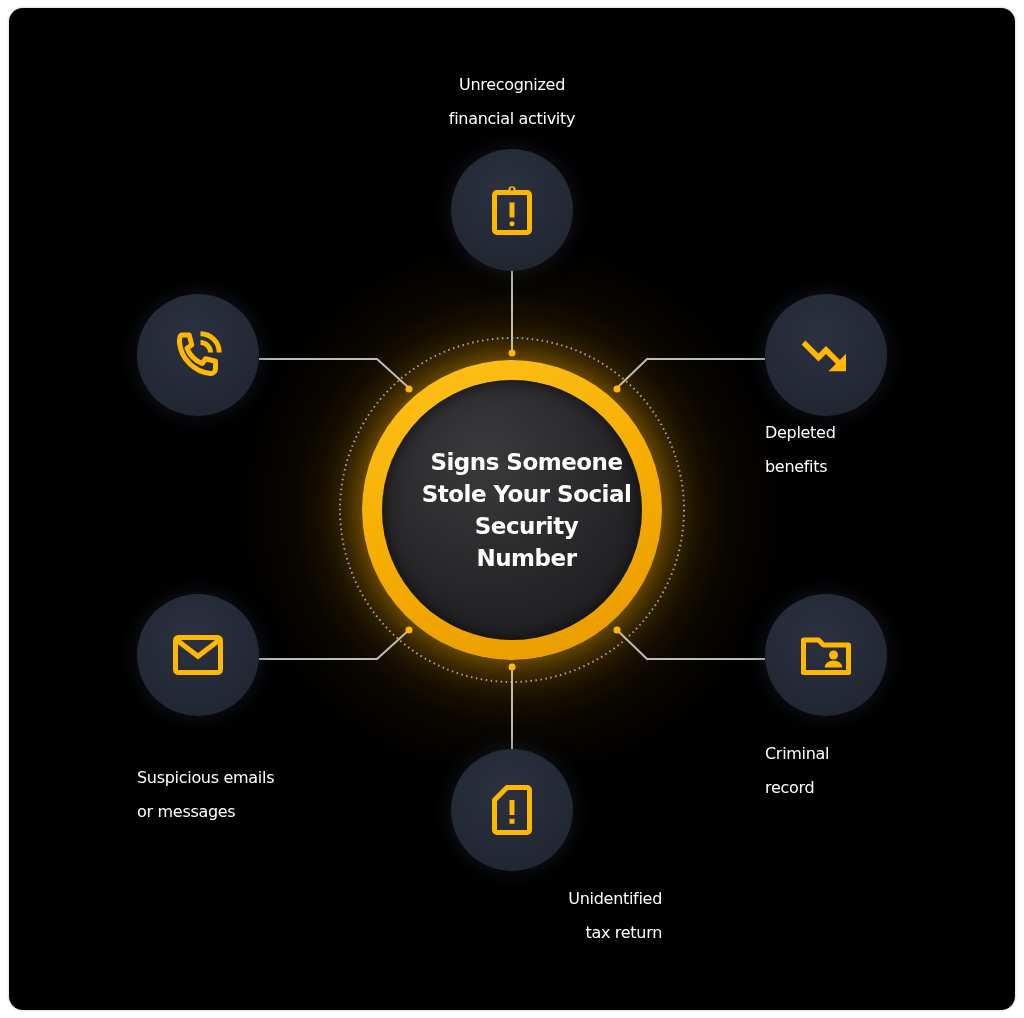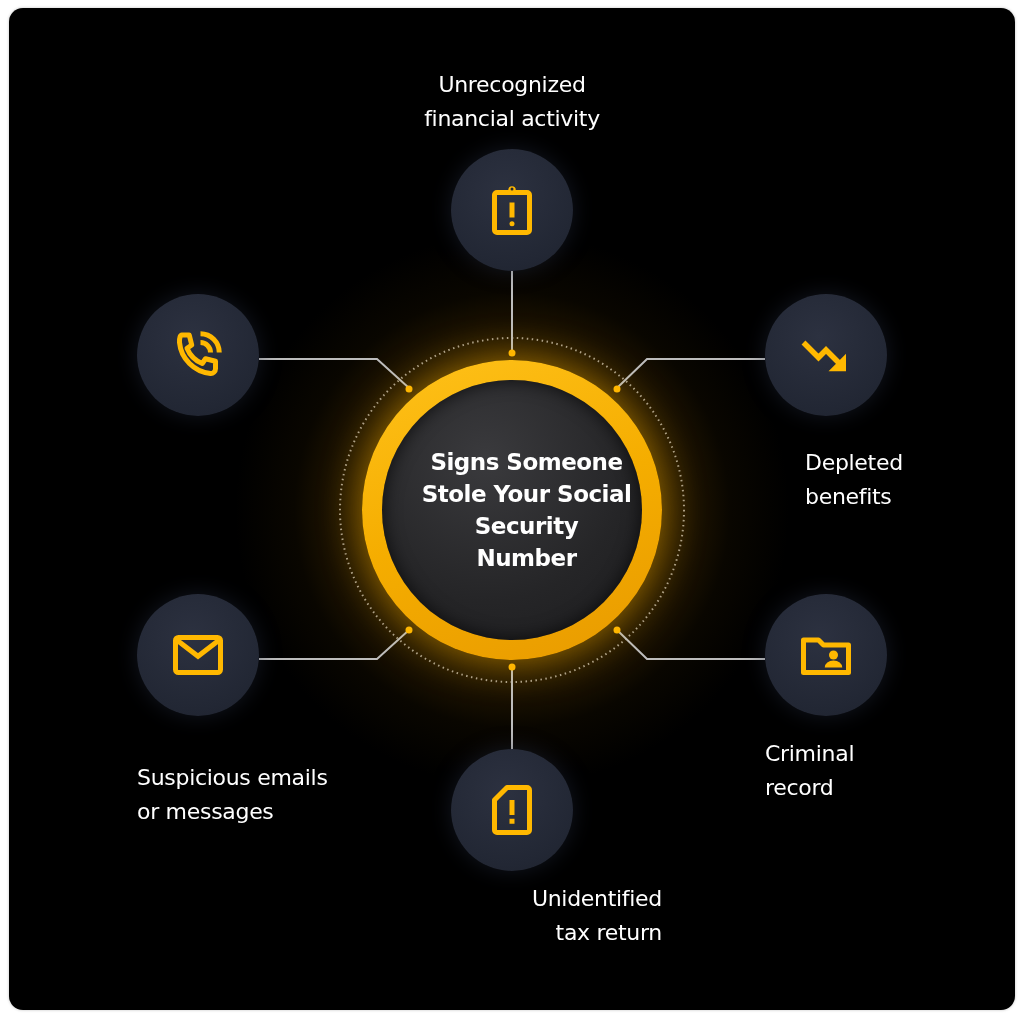--- a/index.html
+++ b/index.html
@@ -38,21 +38,21 @@
   }
   .node {
     position: absolute; width: 122px; height: 122px; margin-left: -61px; margin-top: -61px;
     border-radius: 50%;
     background: radial-gradient(circle at 45% 35%, #2c3140 0%, #222734 70%, #1d212c 100%);
     box-shadow: 0 0 22px rgba(40,48,70,0.45);
     display: flex; align-items: center; justify-content: center;
   }
   .node svg { width: 60px; height: 60px; }
   .label {
-    position: absolute; color: #ffffff; font-size: 22px; line-height: 34px;
+    position: absolute; color: #ffffff; font-size: 16px; line-height: 34px;
     font-family: "DejaVu Sans", sans-serif; font-weight: normal; letter-spacing: -0.3px;
   }
   .label.center { text-align: center; }
 </style>
 </head>
 <body>
 
 <div class="panel">
   <div class="glow"></div>
 
@@ -106,21 +106,21 @@
       <path d="M13 7 A4 4 0 0 1 17 11" fill="none" stroke="#ffb800" stroke-width="2"></path>
     </svg>
   </div>
 
   <div class="node" style="left:817px; top:347px;">
     <svg viewBox="0 0 24 24">
       <polyline points="3,7 9,13 12,10 17.5,15.5" fill="none" stroke="#ffb800" stroke-width="2.2"></polyline>
       <polygon points="20,11.5 20,18.5 13,18.5" fill="#ffb800"></polygon>
     </svg>
   </div>
-  <div class="label" style="left:756px; top:438px; width:200px;margin-left:40px;">
+  <div class="label" style="left:756px; top:408px; width:200px;">
     <div>Depleted</div>
     <div>benefits</div>
   </div>
 
   <div class="node" style="left:189px; top:647px;">
     <svg viewBox="0 0 24 24">
       <rect x="3" y="5" width="18" height="14" rx="1.2" fill="none" stroke="#ffb800" stroke-width="2"></rect>
       <polyline points="3.5,6 12,12.5 20.5,6" fill="none" stroke="#ffb800" stroke-width="2"></polyline>
     </svg>
   </div>

